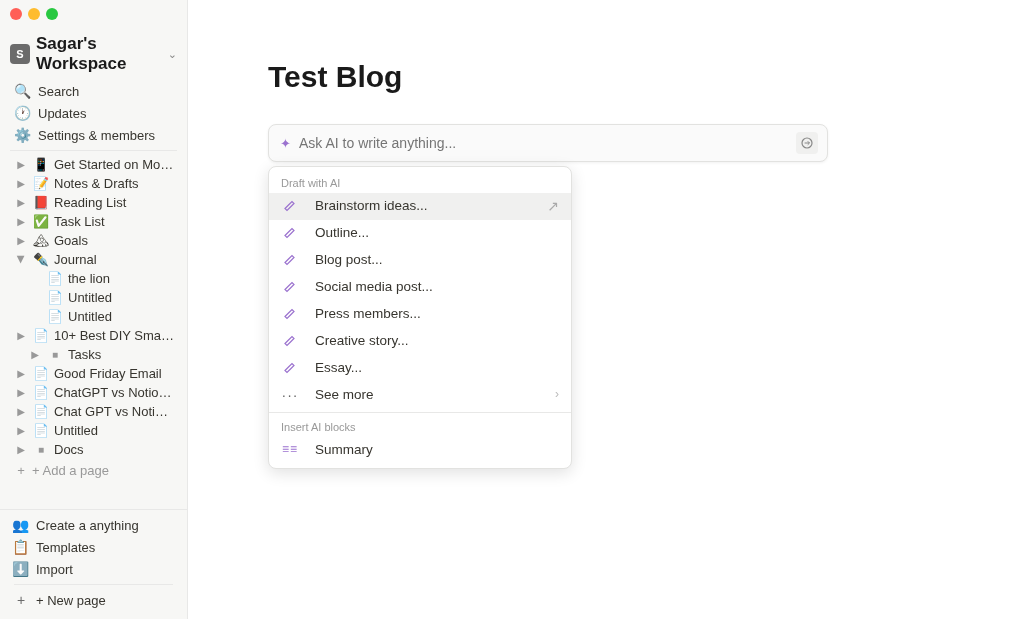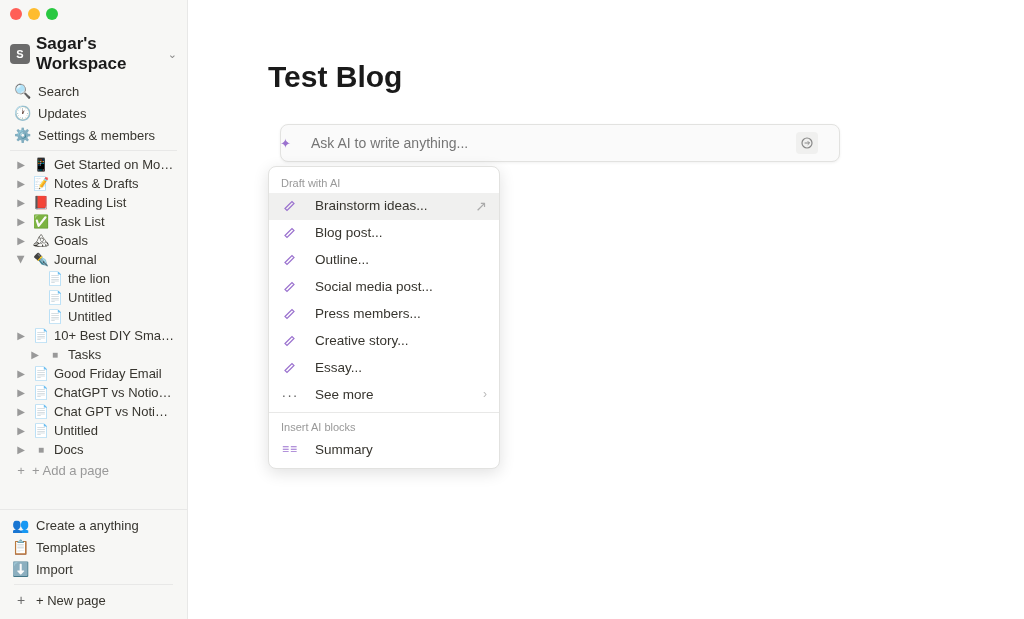--- a/index.html
+++ b/index.html
@@ -145,21 +145,20 @@
     .ai-input {
       width: 100%;
       padding: 10px 40px 10px 14px;
       border: 1px solid #e2e2e0;
       border-radius: 8px;
       font-size: 14px;
       color: #999;
       background: #fafafa;
       outline: none;
       box-shadow: 0 1px 3px rgba(0,0,0,0.06);
-      margin-left: 12px;
     }
 
     .ai-input-icon {
       position: absolute;
       left: 10px;
       top: 50%;
       transform: translateY(-50%);
       color: #9b72cf;
       font-size: 14px;
     }
@@ -174,21 +173,21 @@
       border-radius: 4px;
       display: flex; align-items: center; justify-content: center;
       color: #888; font-size: 12px;
     }
 
     
     .ai-dropdown {
       position: absolute;
       top: calc(100% + 4px);
       left: 0;
-      width: 232px;
+      width: 304px;
       background: #fff;
       border: 1px solid #e2e2e0;
       border-radius: 8px;
       box-shadow: 0 4px 16px rgba(0,0,0,0.12);
       z-index: 100;
       padding: 6px 0;
     }
 
     .dropdown-section-label {
       font-size: 11px;
@@ -421,30 +420,30 @@
           <span class="dropdown-item-label">Brainstorm ideas...</span>
           <span class="dropdown-item-right" style="font-size:14px; color:#aaa;">↗</span>
         </div>
 
         <div class="dropdown-item">
           <span class="dropdown-item-icon">
             <svg width="14" height="14" viewBox="0 0 14 14" fill="none">
               <path d="M2 10.5L5.5 7 9 3.5l2 2L7.5 9 4 12.5l-2-2z" stroke="#9b72cf" stroke-width="1.2" fill="none"></path>
             </svg>
           </span>
+          <span class="dropdown-item-label">Outline...</span>
+        </div>
+
+        <div class="dropdown-item">
+          <span class="dropdown-item-icon">
+            <svg width="14" height="14" viewBox="0 0 14 14" fill="none">
+              <path d="M2 10.5L5.5 7 9 3.5l2 2L7.5 9 4 12.5l-2-2z" stroke="#9b72cf" stroke-width="1.2" fill="none"></path>
+            </svg>
+          </span>
           <span class="dropdown-item-label">Blog post...</span>
-        </div>
-
-        <div class="dropdown-item">
-          <span class="dropdown-item-icon">
-            <svg width="14" height="14" viewBox="0 0 14 14" fill="none">
-              <path d="M2 10.5L5.5 7 9 3.5l2 2L7.5 9 4 12.5l-2-2z" stroke="#9b72cf" stroke-width="1.2" fill="none"></path>
-            </svg>
-          </span>
-          <span class="dropdown-item-label">Outline...</span>
         </div>
 
         <div class="dropdown-item">
           <span class="dropdown-item-icon">
             <svg width="14" height="14" viewBox="0 0 14 14" fill="none">
               <path d="M2 10.5L5.5 7 9 3.5l2 2L7.5 9 4 12.5l-2-2z" stroke="#9b72cf" stroke-width="1.2" fill="none"></path>
             </svg>
           </span>
           <span class="dropdown-item-label">Social media post...</span>
         </div>

